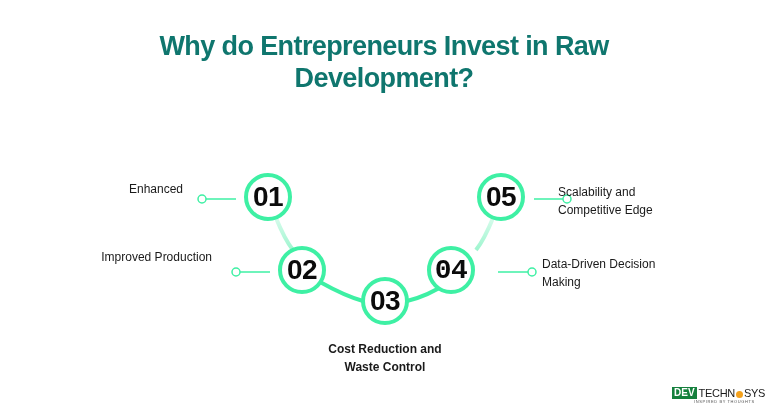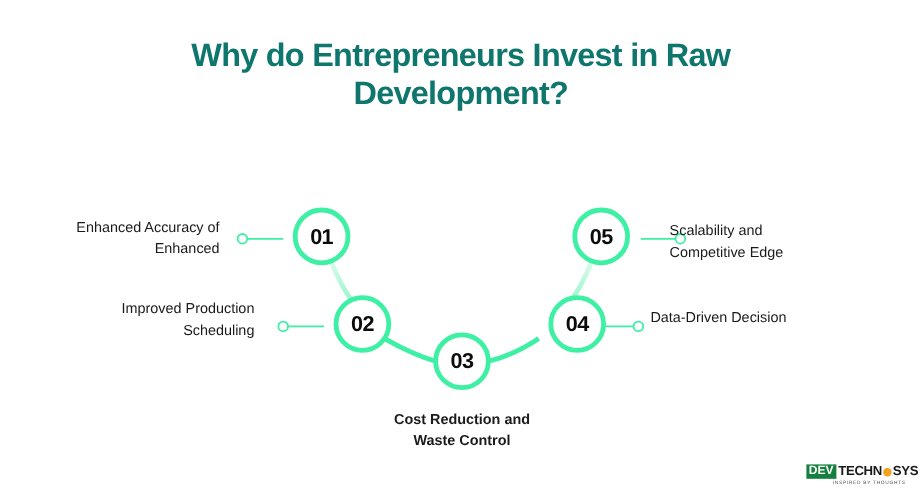--- a/index.html
+++ b/index.html
@@ -1,27 +1,27 @@
 <!DOCTYPE html>
 <html><head>
 <meta charset="utf-8">
 <style>
   html,body{margin:0;padding:0;background:#ffffff;}
   body{width:768px;height:417px;position:relative;overflow:hidden;font-family:"Liberation Sans",sans-serif;color:#111;}
   .title{position:absolute;left:0;top:30px;width:768px;text-align:center;font-weight:bold;font-size:27px;line-height:32px;letter-spacing:-0.6px;color:#0f766e;}
   .title div{white-space:nowrap;}
   svg.diagram{position:absolute;left:0;top:0;}
-  .node{position:absolute;width:40px;height:40px;border:4px solid #3ef0a4;border-radius:50%;background:#fff;display:flex;align-items:center;justify-content:center;font-weight:bold;font-size:18px;color:#0b0b0b;letter-spacing:-0.5px;}
+  .node{position:absolute;width:40px;height:40px;border:4px solid #3ef0a4;border-radius:50%;background:#fff;display:flex;align-items:center;justify-content:center;font-weight:bold;font-size:28px;color:#0b0b0b;letter-spacing:-0.5px;}
   .label{position:absolute;font-size:12px;line-height:18px;color:#1a1a1a;}
   .label.right{text-align:right;}
   .label.left{text-align:left;}
   .label.center{text-align:center;font-weight:bold;}
   .logo{position:absolute;left:672px;top:387px;display:flex;align-items:center;gap:2px;}
   .logo .dev{background:#15803d;color:#fff;font-weight:bold;font-size:10px;padding:0 2px;line-height:12px;}
-  .logo .tech{font-weight:bold;font-size:11px;color:#1a1a1a;letter-spacing:-0.3px;line-height:12px;}
+  .logo .tech{font-weight:normal;font-size:11px;color:#1a1a1a;letter-spacing:-0.3px;line-height:12px;}
   .logo .sub{position:absolute;left:22px;top:12px;font-size:4px;color:#555;letter-spacing:0.6px;white-space:nowrap;}
   .logo .dot{display:inline-block;width:7px;height:7px;border-radius:50%;background:#f4a11c;vertical-align:middle;margin:0 1px;}
 </style>
 </head>
 <body>
 
 <div class="title">
   <div>Why do Entrepreneurs Invest in Raw</div>
   <div>Development?</div>
 </div>
@@ -49,37 +49,36 @@
   <circle cx="236" cy="272" r="4" fill="#fff" stroke="#3ef0a4" stroke-width="1.5"></circle>
   <line x1="498" y1="272" x2="528" y2="272" stroke="#3ef0a4" stroke-width="1.5"></line>
   <circle cx="532" cy="272" r="4" fill="#fff" stroke="#3ef0a4" stroke-width="1.5"></circle>
   <line x1="534" y1="199" x2="563" y2="199" stroke="#3ef0a4" stroke-width="1.5"></line>
   <circle cx="567" cy="199" r="4" fill="#fff" stroke="#3ef0a4" stroke-width="1.5"></circle>
 </svg>
 
 <div class="node" style="left:244px;top:173px;">01</div>
 <div class="node" style="left:278px;top:246px;">02</div>
 <div class="node" style="left:361px;top:277px;">03</div>
-<div class="node" style="left:457px;top:246px;">04</div>
+<div class="node" style="left:427px;top:246px;font-family:Liberation Mono, monospace;">04</div>
 <div class="node" style="left:477px;top:173px;">05</div>
 
 <div class="label right" style="left:20px;top:180px;width:163px;">
-  <div>Enhanced Accuracy of</div>
   <div>Enhanced</div>
 </div>
 <div class="label right" style="left:40px;top:248px;width:172px;">
   <div>Improved Production</div>
-  <div>Scheduling</div>
 </div>
 <div class="label center" style="left:300px;top:340px;width:170px;">
   <div>Cost Reduction and</div>
   <div>Waste Control</div>
 </div>
 <div class="label left" style="left:542px;top:255px;width:180px;">
   <div>Data-Driven Decision</div>
+  <div>Making</div>
 </div>
 <div class="label left" style="left:558px;top:183px;width:170px;">
   <div>Scalability and</div>
   <div>Competitive Edge</div>
 </div>
 
 <div class="logo">
   <span class="dev">DEV</span>
   <span class="tech"><span>TECHN</span><span class="dot"></span><span>SYS</span></span>
   <span class="sub">INSPIRED BY THOUGHTS</span>

